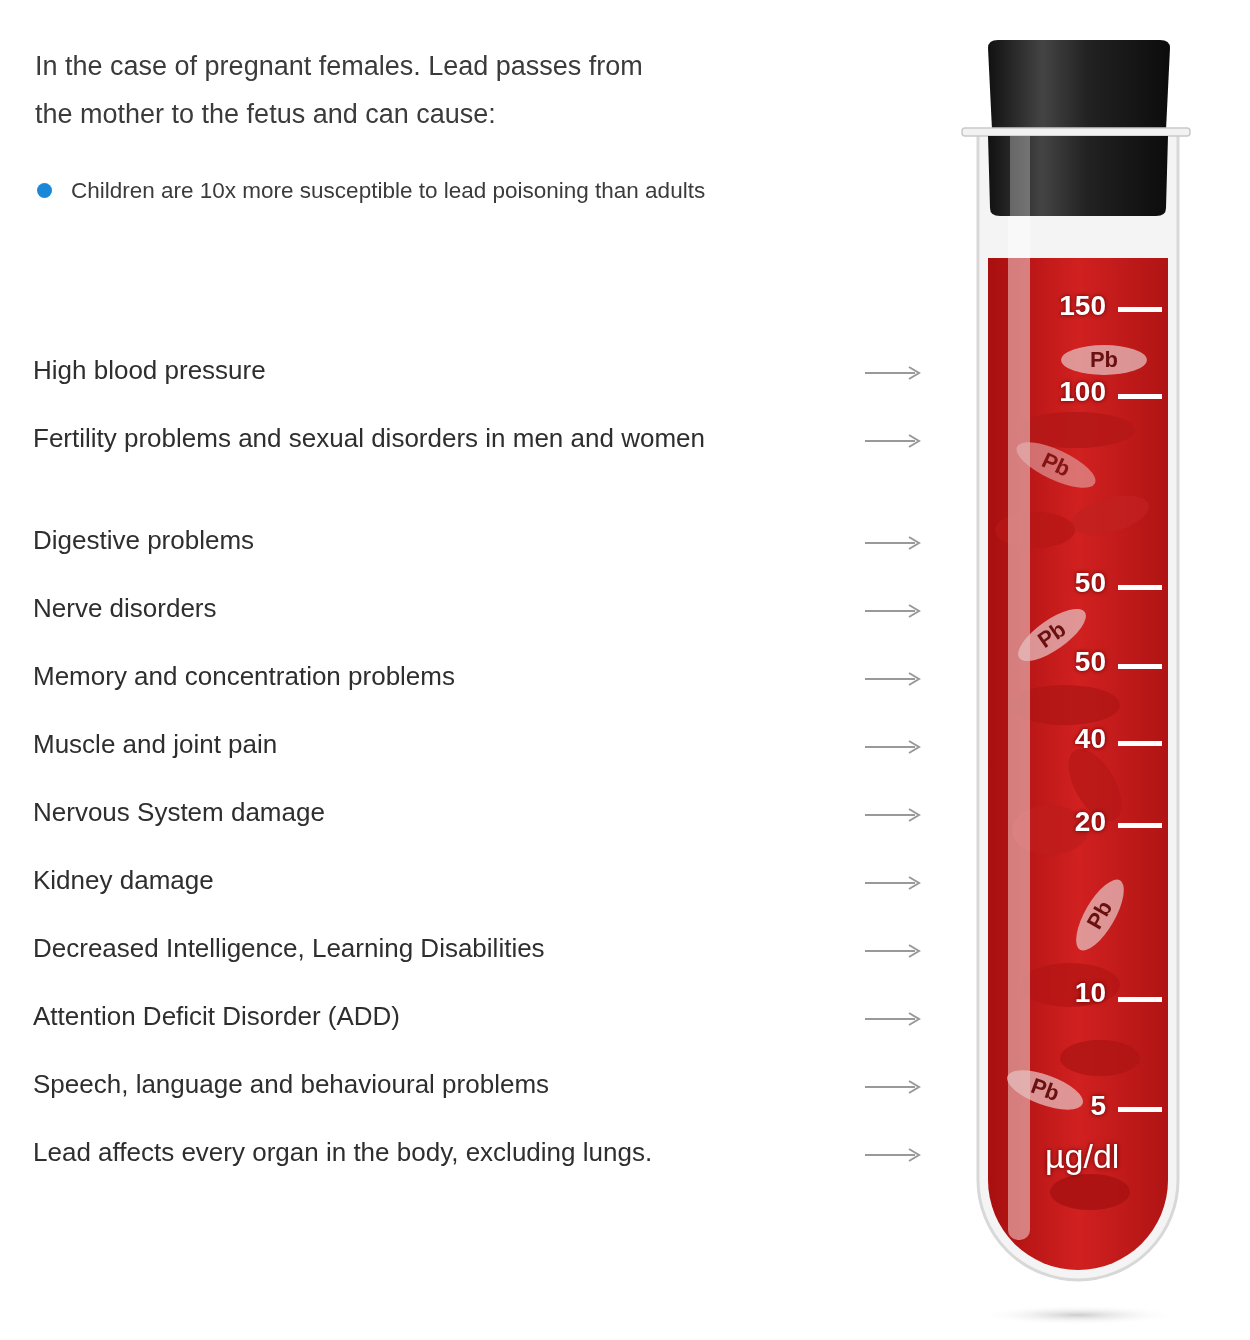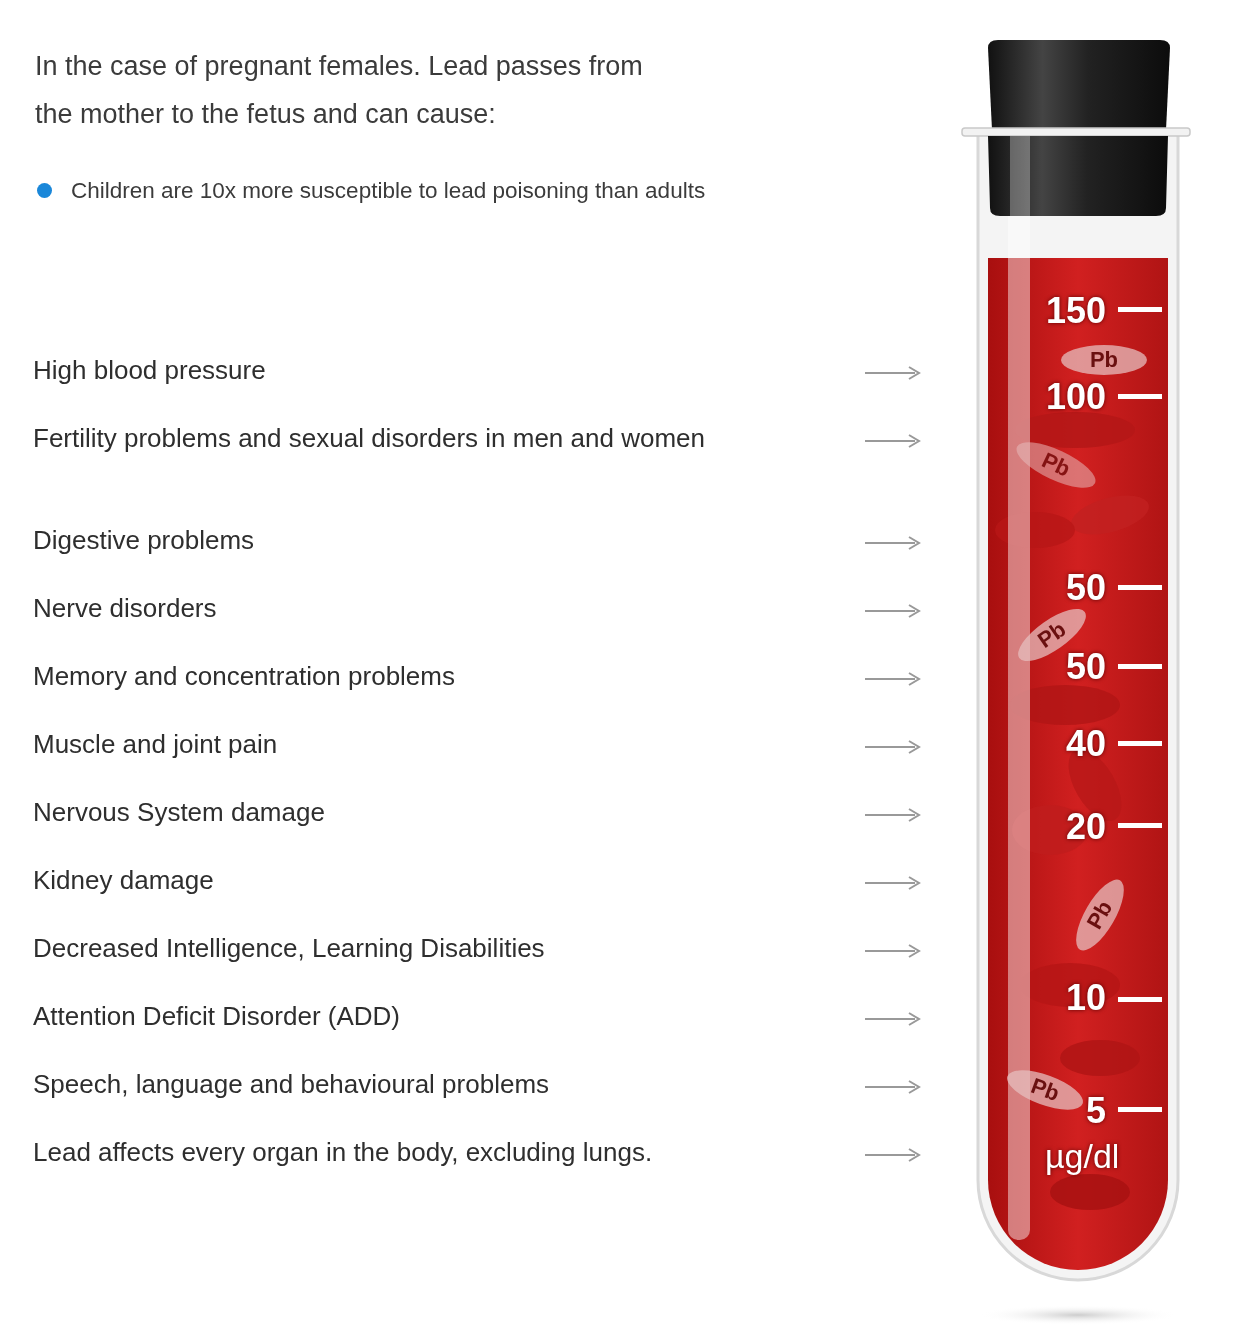--- a/index.html
+++ b/index.html
@@ -6,21 +6,21 @@
   body{width:1250px;height:1340px;position:relative;overflow:hidden;font-family:"Liberation Sans",sans-serif;color:#333;}
   .intro{position:absolute;left:35px;top:42px;width:760px;font-size:27px;line-height:48px;color:#3b3b3b;}
   .bullets{position:absolute;left:23px;top:155px;width:800px;margin:12px;padding:0;list-style:none;}
   .bullets li{position:relative;padding-left:36px;font-size:22.5px;line-height:48px;color:#3b3b3b;}
   .bullets li .dot{position:absolute;left:2px;top:16px;width:15px;height:15px;border-radius:50%;background:#1a87d9;}
   .effects{position:absolute;left:33px;top:340px;width:895px;margin:0;padding:0;list-style:none;}
   .effect{position:absolute;left:0;width:895px;}
   .effect .label{position:absolute;left:0;width:740px;font-size:26px;font-weight:normal;line-height:34px;color:#2e2e2e;}
   .effect .arrow{position:absolute;left:832px;width:56px;height:14px;}
   .tube{position:absolute;left:960px;top:40px;width:235px;height:1290px;}
-  .scale-label{position:absolute;font-family:"Liberation Sans",sans-serif;font-weight:bold;color:#fff;font-size:36px;text-align:right;width:80px;text-shadow:0 0 4px #5a0000;}
+  .scale-label{position:absolute;font-family:"Liberation Sans",sans-serif;font-weight:bold;color:#fff;font-size:28px;text-align:right;width:80px;text-shadow:0 0 4px #5a0000;}
   .tick{position:absolute;height:5px;width:44px;background:#fff;}
   .unit{position:absolute;left:1045px;top:1137px;font-weight:normal;color:#fff;font-size:34px;text-shadow:0 0 4px #5a0000;}
   .pb{position:absolute;font-weight:bold;color:#6a1010;font-size:22px;text-align:center;background:rgba(230,190,190,.75);border-radius:50%;}
 </style>
 </head>
 <body>
 
 <div class="intro">
   <div>In the case of pregnant females. Lead passes from</div>
   <div>the mother to the fetus and can cause:</div>

